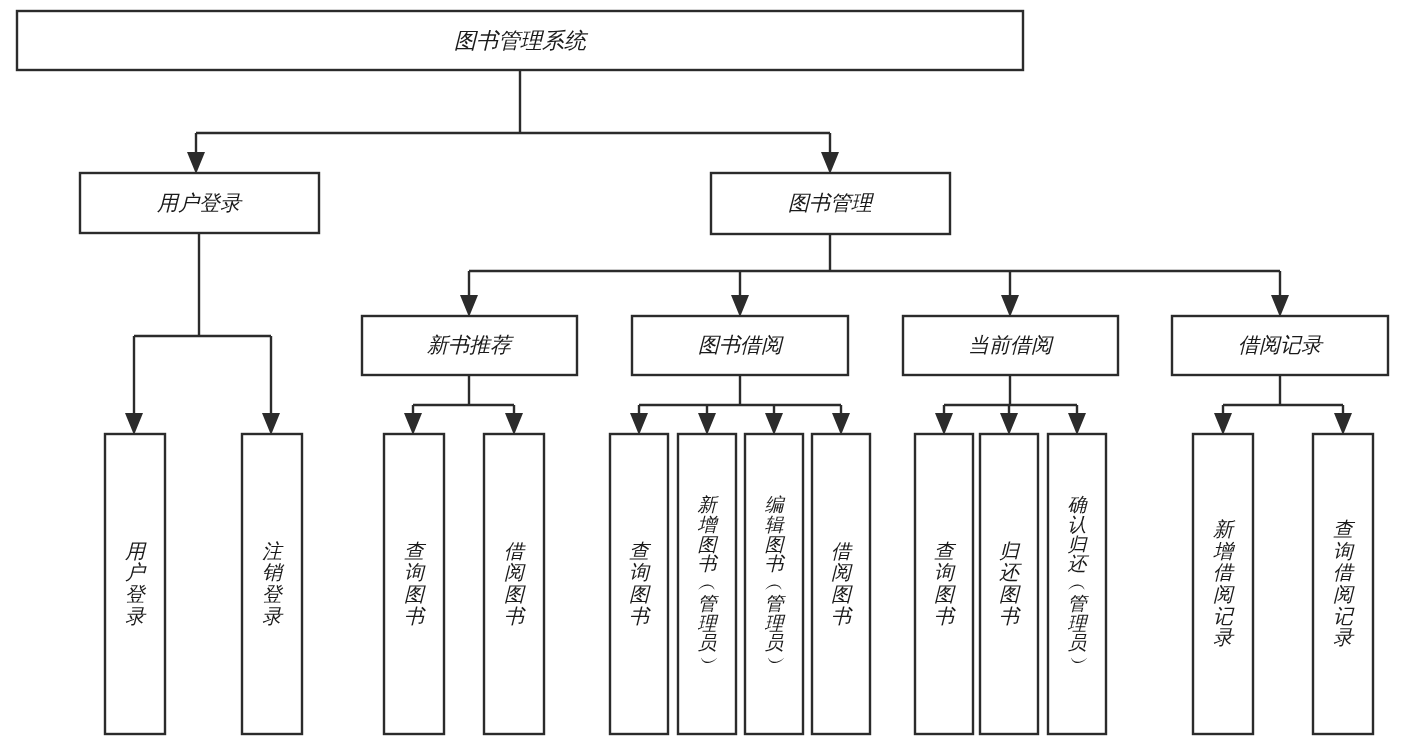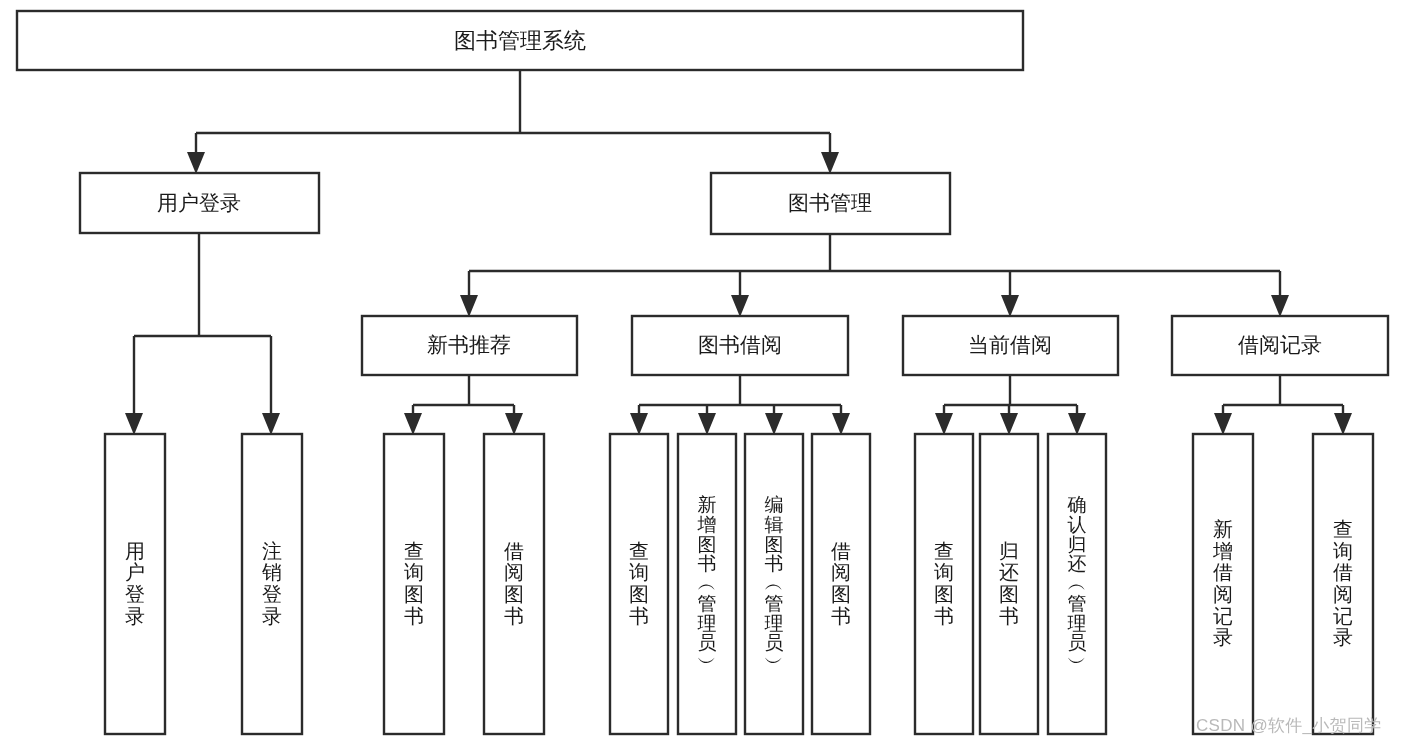--- a/index.html
+++ b/index.html
@@ -11,20 +11,21 @@
     width: 1405px;
     height: 747px;
     font-family: "Liberation Sans", "DejaVu Sans", sans-serif;
     overflow: hidden;
   }
   #diagram-root {
     position: relative;
     width: 1402px;
     height: 747px;
     background: #ffffff;
+    font-style: italic;
   }
   svg.diagram-svg {
     position: absolute;
     top: 0;
     left: 0;
     width: 1405px;
     height: 747px;
     display: block;
   }
   .node-box {
@@ -237,14 +238,13 @@
   <div class="leaf-label" style="left: 745px; top: 434px; width: 58px; height: 300px; font-size: 19px; line-height: 1.04;"><span>编</span><span>辑</span><span>图</span><span>书</span><span>︵</span><span>管</span><span>理</span><span>员</span><span>︶</span></div>
   <div class="leaf-label" style="left:812px; top:434px; width:58px; height:300px;"><span>借</span><span>阅</span><span>图</span><span>书</span></div>
 
   <div class="leaf-label" style="left:915px; top:434px; width:58px; height:300px;"><span>查</span><span>询</span><span>图</span><span>书</span></div>
   <div class="leaf-label" style="left:980px; top:434px; width:58px; height:300px;"><span>归</span><span>还</span><span>图</span><span>书</span></div>
   <div class="leaf-label" style="left: 1048px; top: 434px; width: 58px; height: 300px; font-size: 19px; line-height: 1.04;"><span>确</span><span>认</span><span>归</span><span>还</span><span>︵</span><span>管</span><span>理</span><span>员</span><span>︶</span></div>
 
   <div class="leaf-label" style="left:1193px; top:434px; width:60px; height:300px;"><span>新</span><span>增</span><span>借</span><span>阅</span><span>记</span><span>录</span></div>
   <div class="leaf-label" style="left:1313px; top:434px; width:60px; height:300px;"><span>查</span><span>询</span><span>借</span><span>阅</span><span>记</span><span>录</span></div>
 
-  <div class="watermark">CSDN @软件_小贺同学</div>
 </div>
 
 </body></html>

